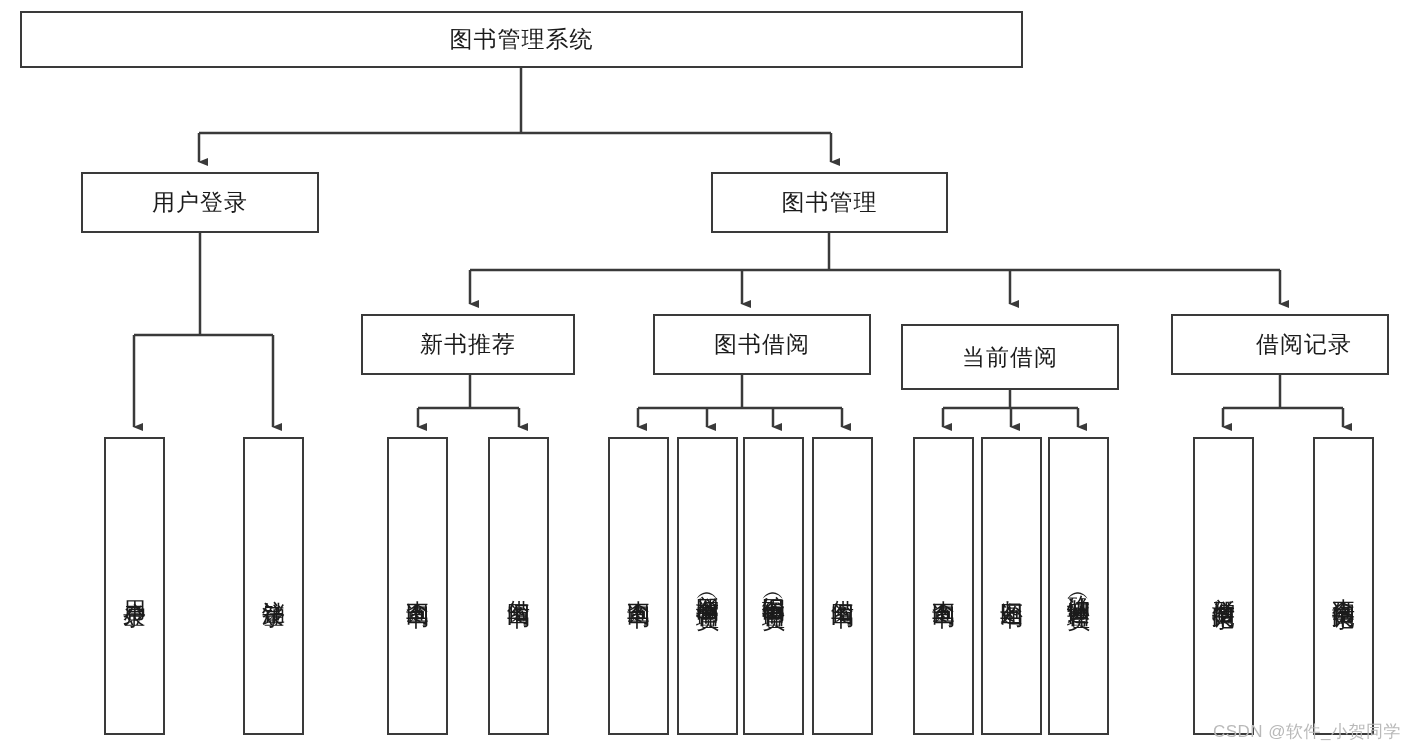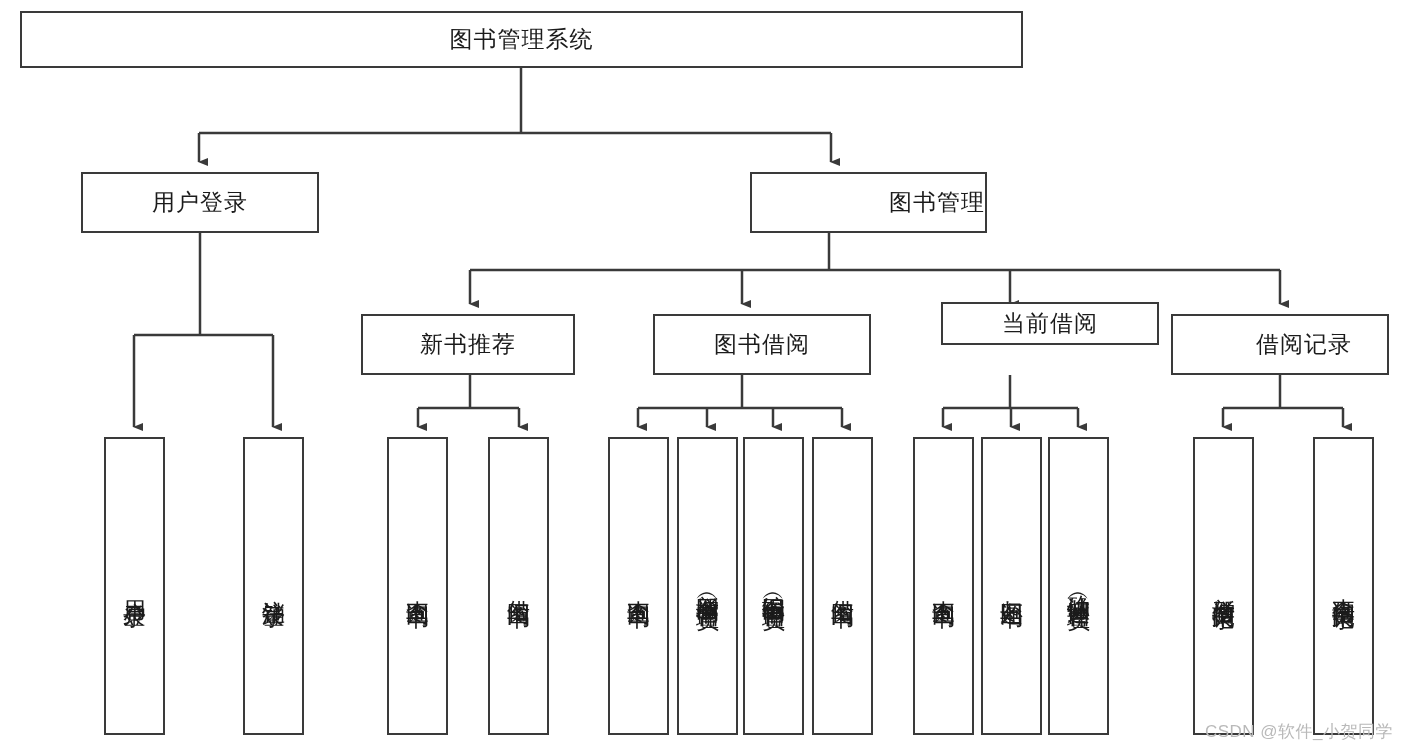--- a/index.html
+++ b/index.html
@@ -54,21 +54,21 @@
   .edges {
     position: absolute;
     left: 0;
     top: 0;
     width: 1405px;
     height: 747px;
     pointer-events: none;
   }
   .watermark {
     position: absolute;
-    right: 12px;
+    right: 4px;
     bottom: 4px;
     font-size: 17px;
     color: #b9b9b9;
     white-space: nowrap;
     letter-spacing: 0.5px;
   }
 </style>
 </head>
 <body>
 
@@ -124,31 +124,31 @@
     </g>
   </svg>
 
   <div class="node-box node-h" style="left:20px; top:11px; width:1003px; height:57px;">
     <span>图书管理系统</span>
   </div>
 
   <div class="node-box node-h" style="left:81px; top:172px; width:238px; height:61px;">
     <span>用户登录</span>
   </div>
-  <div class="node-box node-h" style="left:750px; top:172px; width:237px; height:61px;justify-content:flex-end;">
+  <div class="node-box node-h" style="left:711px; top:172px; width:237px; height:61px;">
     <span>图书管理</span>
   </div>
 
   <div class="node-box node-h" style="left:361px; top:314px; width:214px; height:61px;">
     <span>新书推荐</span>
   </div>
   <div class="node-box node-h" style="left:633px; top:314px; width:218px; height:61px;margin-left:20px;">
     <span>图书借阅</span>
   </div>
-  <div class="node-box node-h" style="left:901px; top:302px; width:218px; height:43px;margin-left:40px;">
+  <div class="node-box node-h" style="left:901px; top:324px; width:218px; height:66px;">
     <span>当前借阅</span>
   </div>
   <div class="node-box node-h" style="left:1171px; top:314px; width:218px; height:61px;padding-left:48px;">
     <span>借阅记录</span>
   </div>
 
   <div class="node-box node-v" style="left:104px; top:437px; width:61px; height:298px;">
     <span class="vtext">用户登录</span>
   </div>
   <div class="node-box node-v" style="left:243px; top:437px; width:61px; height:298px;">

